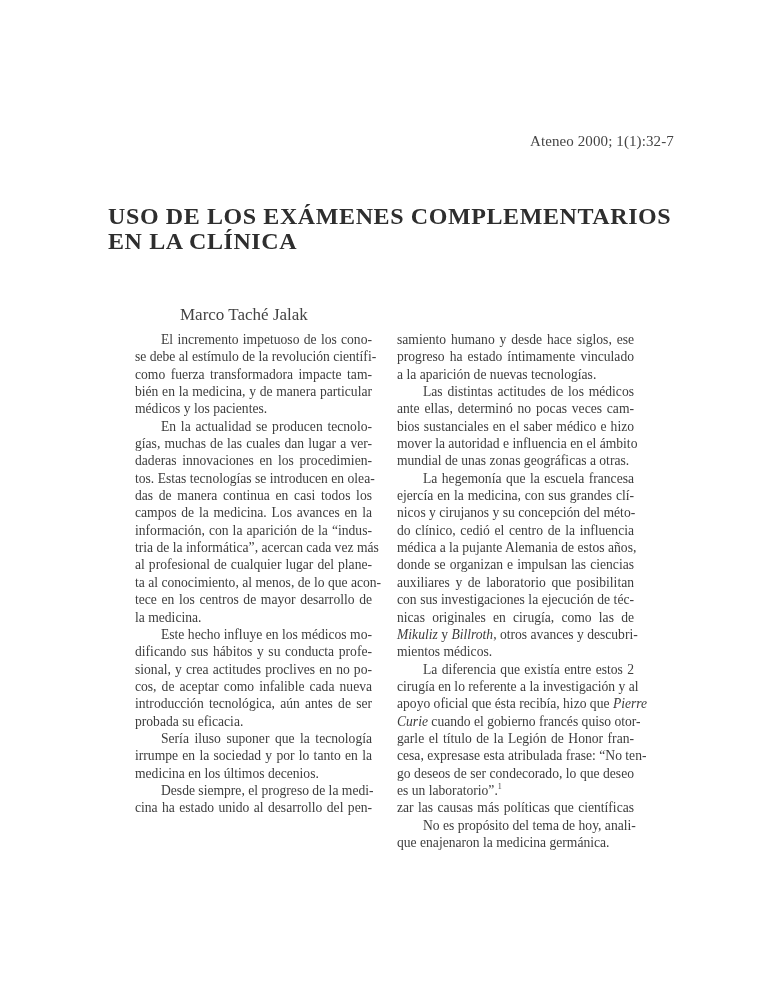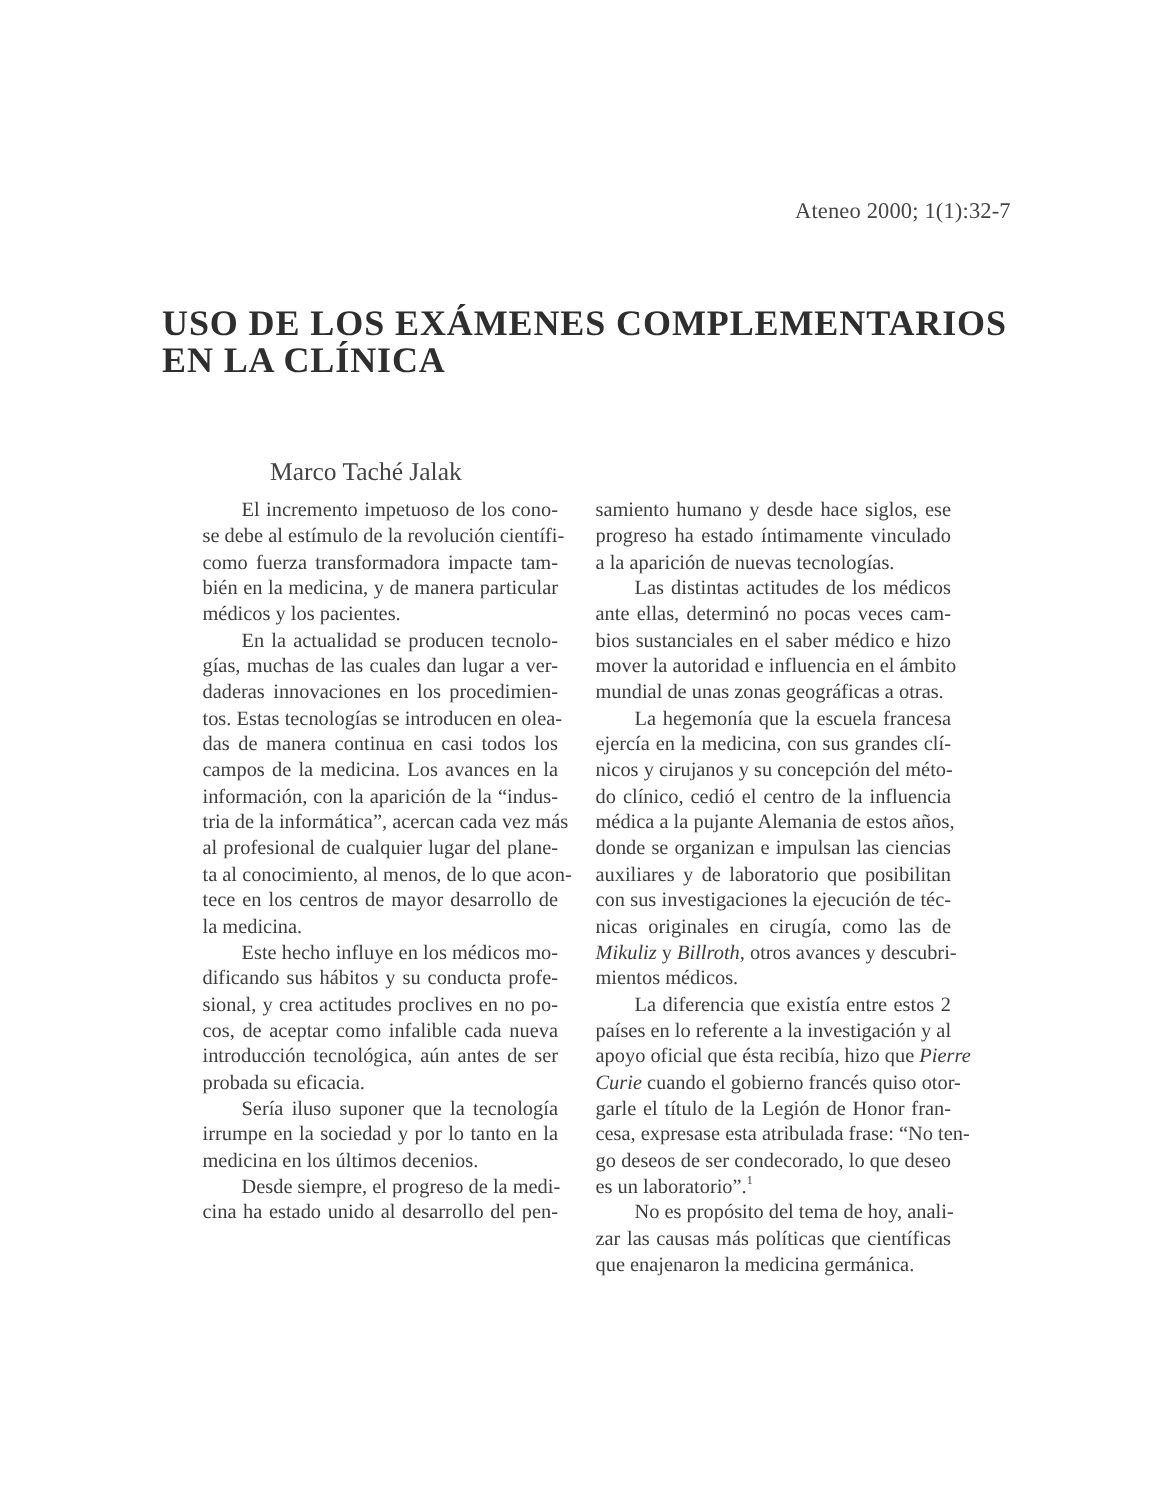--- a/index.html
+++ b/index.html
@@ -74,23 +74,23 @@
     <span class="ln">nicos y cirujanos y su concepción del méto-</span>
     <span class="ln">do clínico, cedió el centro de la influencia</span>
     <span class="ln">médica a la pujante Alemania de estos años,</span>
     <span class="ln">donde se organizan e impulsan las ciencias</span>
     <span class="ln">auxiliares y de laboratorio que posibilitan</span>
     <span class="ln">con sus investigaciones la ejecución de téc-</span>
     <span class="ln">nicas originales en cirugía, como las de</span>
     <span class="ln"><i>Mikuliz</i><span>  y </span><i>Billroth</i><span>, otros avances y descubri-</span></span>
     <span class="ln last">mientos médicos.</span>
     <span class="ln ind">La diferencia que existía entre estos 2</span>
-    <span class="ln">países en lo referente a la investigación y al</span>
+    <span class="ln">cirugía en lo referente a la investigación y al</span>
     <span class="ln"><span>apoyo oficial que ésta recibía, hizo que </span><i>Pierre</i></span>
     <span class="ln"><i>Curie</i><span> cuando el gobierno francés quiso  otor-</span></span>
     <span class="ln">garle el título de la Legión de Honor fran-</span>
     <span class="ln">cesa, expresase esta atribulada frase: “No ten-</span>
     <span class="ln">go deseos de ser condecorado, lo que deseo</span>
     <span class="ln last"><span>es un laboratorio”.</span><sup>1</sup></span>
+    <span class="ln">zar las causas más políticas que científicas</span>
     <span class="ln ind">No es propósito del tema de hoy, anali-</span>
-    <span class="ln">zar las causas más políticas que científicas</span>
     <span class="ln last">que enajenaron la medicina germánica.</span>
   </div>
 
 </body></html>

